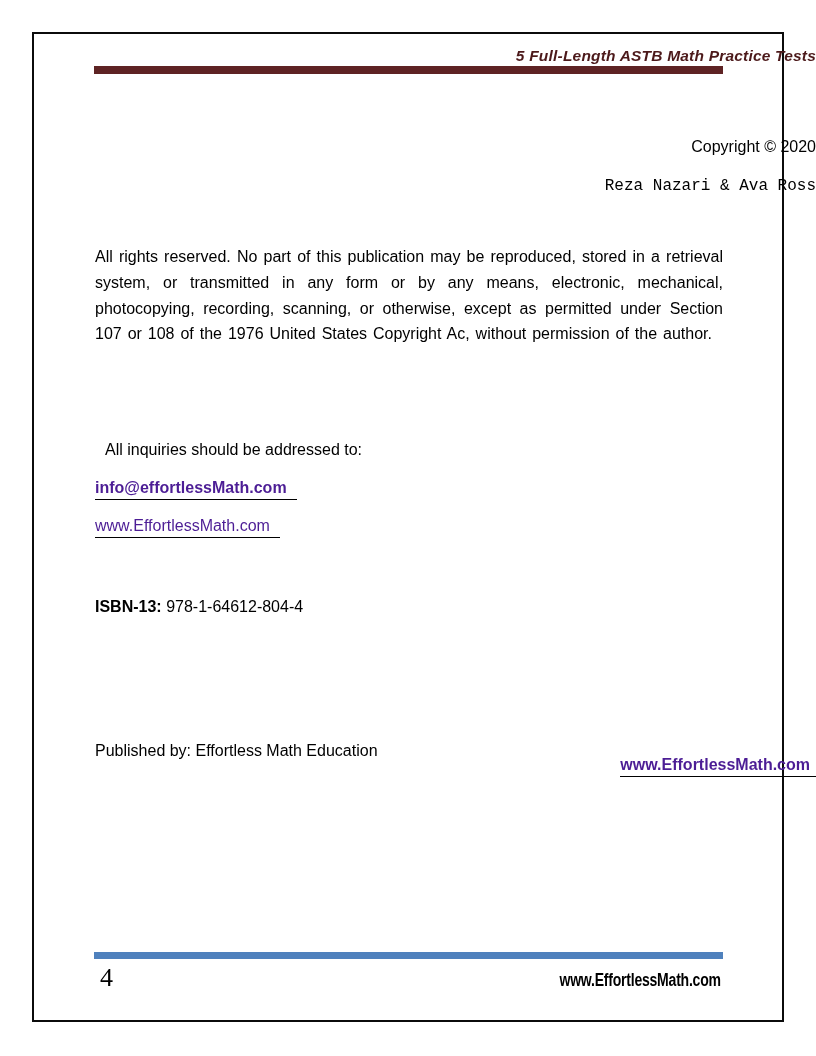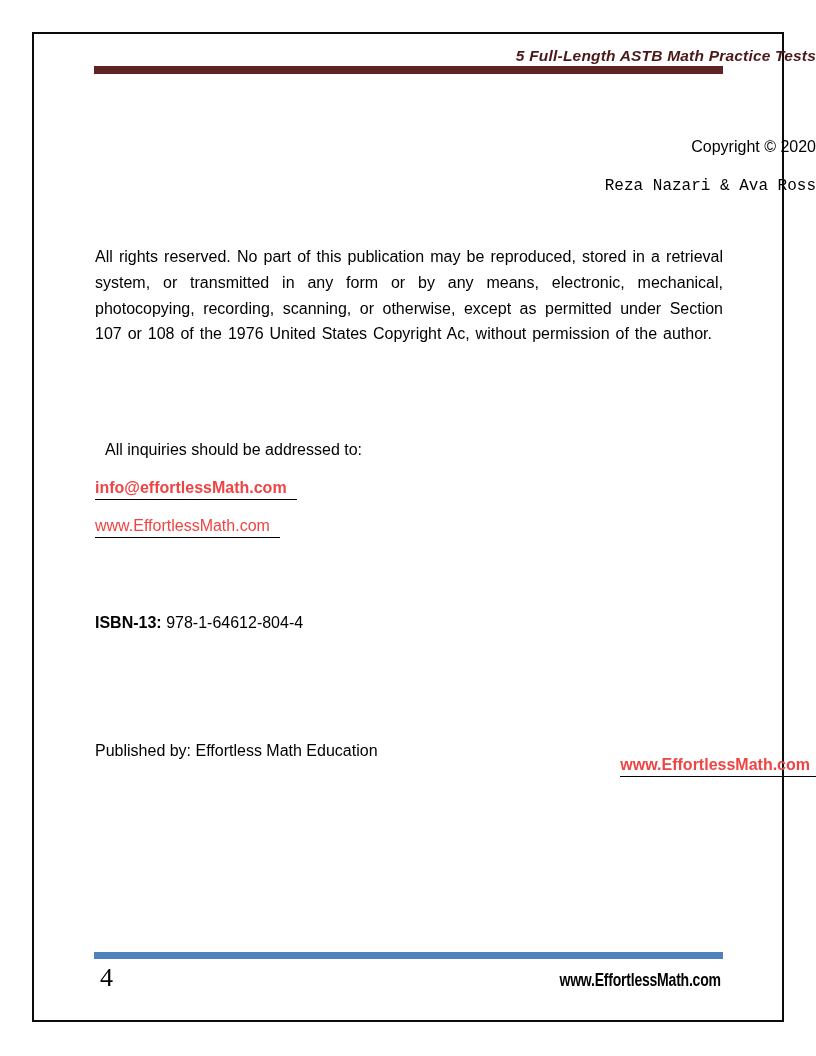--- a/index.html
+++ b/index.html
@@ -42,30 +42,30 @@
   .rights-paragraph {
     top: 244px; left: 95px; width: 628px;
     text-align: justify;
     line-height: 25.8px;
     word-spacing: 1.5px;
   }
 
   .inquiries-line { top: 441px; left: 95px; font-weight: normal; margin-left: 10px; }
 
   .link {
-    color: #ef4444;
+    color: #4c1d95;
     text-decoration: none;
     border-bottom: 1.6px solid #000;
     padding: 0 10px 2px 0;
     display: inline-block;
   }
   .email-line   { top: 479px; left: 95px; font-weight: bold; }
   .website-line { top: 517px; left: 95px; font-weight: normal; }
 
-  .isbn-line { top: 614px; left: 95px; text-align: right; }
+  .isbn-line { top: 598px; left: 95px; text-align: right; }
   .isbn-label { font-weight: bold; }
 
   .published-line { top: 742px; left: 95px; font-weight: normal; }
   .publisher-link-line { top: 756px; }
   .publisher-link-line .link { font-weight: bold; padding-right: 6px; }
 
   .footer-page-number {
     top: 963px; left: 100px;
     font-family: "Liberation Serif", serif;
     font-size: 26px;

